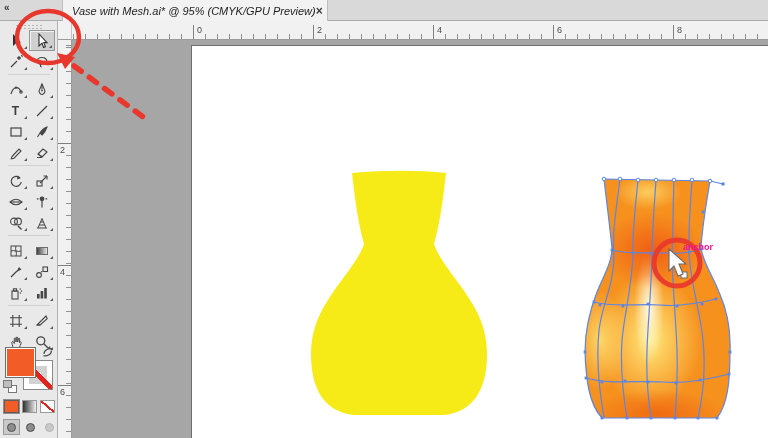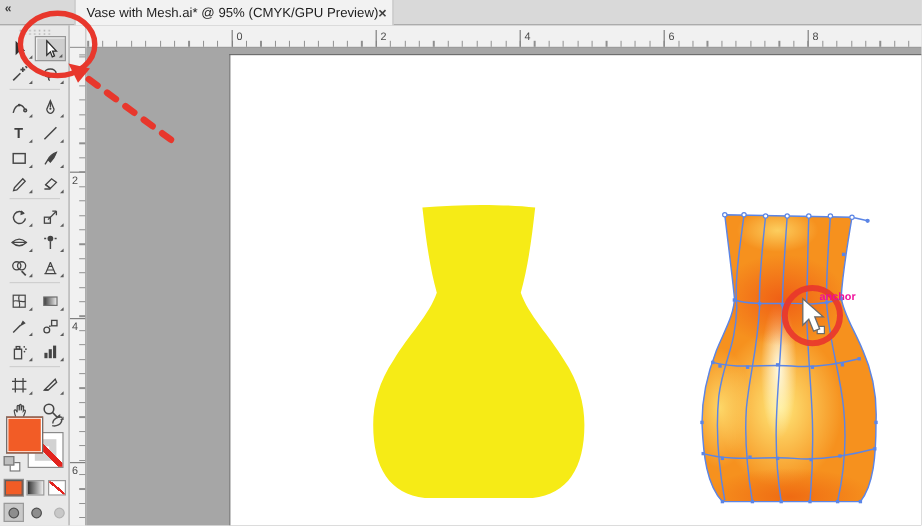--- a/index.html
+++ b/index.html
@@ -3,21 +3,21 @@
 <meta charset="utf-8">
 <style>
   * { margin:0; padding:0; box-sizing:border-box; }
   html,body { width:768px; height:438px; overflow:hidden; font-family:"Liberation Sans", sans-serif; }
   .app { position:relative; width:768px; height:438px; background:#A6A6A6; }
 
   
   .topbar { position:absolute; left:0; top:0; width:768px; height:21px; background:#D9D9D9; border-bottom:1px solid #ACACAC; z-index:6; }
   .collapse-btn { position:absolute; left:4px; top:2px; font-size:10px; font-weight:bold; color:#3c3c3c; letter-spacing:-1px; cursor:pointer; }
   .doc-tab { position:absolute; left:62px; top:0; height:21px; width:266px; background:#F2F2F2; border-left:1px solid #BDBDBD; border-right:1px solid #BDBDBD; display:flex; align-items:center; padding:0 9px; }
-  .tab-title { font-size:11px; color:#1e1e1e; white-space:nowrap; }
+  .tab-title { font-size:11px; color:#1e1e1e; white-space:nowrap;font-style:italic; }
   .tab-close { margin-left:auto; font-size:12px; font-weight:bold; color:#3f3f3f; line-height:1; cursor:pointer; }
 
   
   .toolbar { position:absolute; left:0; top:21px; width:58px; height:417px; background:#E9E9E9; border-right:1px solid #B2B2B2; z-index:5; }
   .drag-dots { height:5px; width:28px; margin:3px auto 1px auto; background-image:radial-gradient(#B5B5B5 0.8px, rgba(0,0,0,0) 1px); background-size:4px 3px; }
   .tool-grid { display:grid; grid-template-columns:26px 26px; justify-content:center; }
   .tool { position:relative; height:21px; display:flex; align-items:center; justify-content:center; cursor:pointer; }
   .tool::after { content:""; position:absolute; right:2px; bottom:2px; width:0; height:0; border-left:3px solid transparent; border-bottom:3px solid #5a5a5a; }
   .tool.selected { background:#CFCFCF; border:1px solid #979797; box-shadow:inset 1px 1px 0 #f2f2f2; }
   .tool svg { display:block; }

